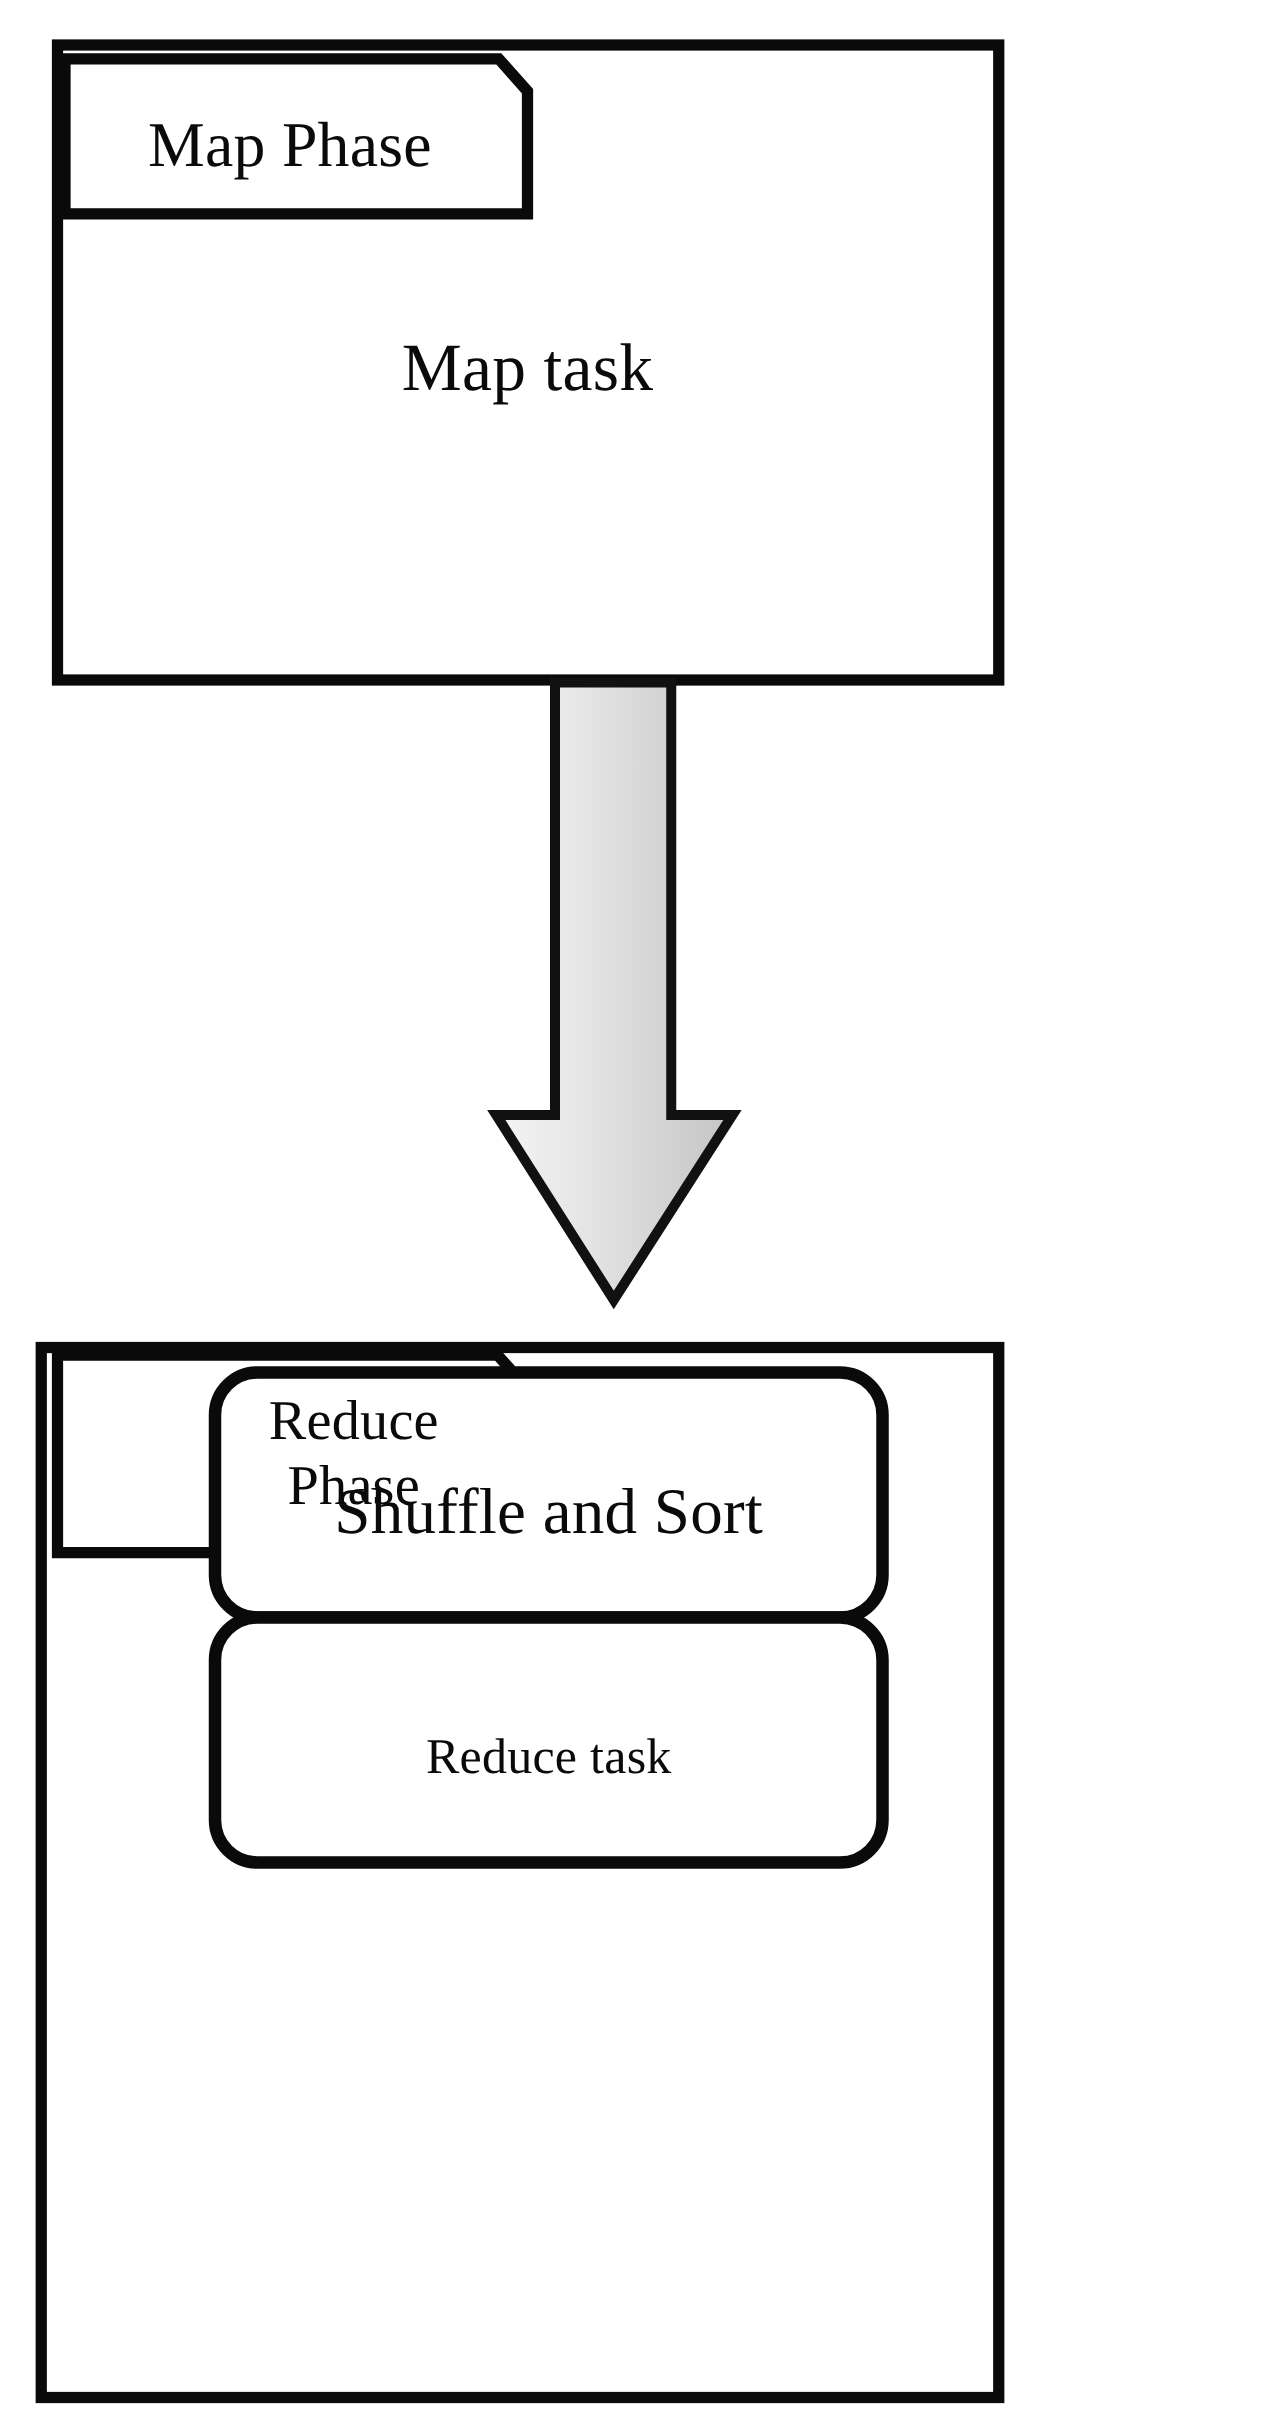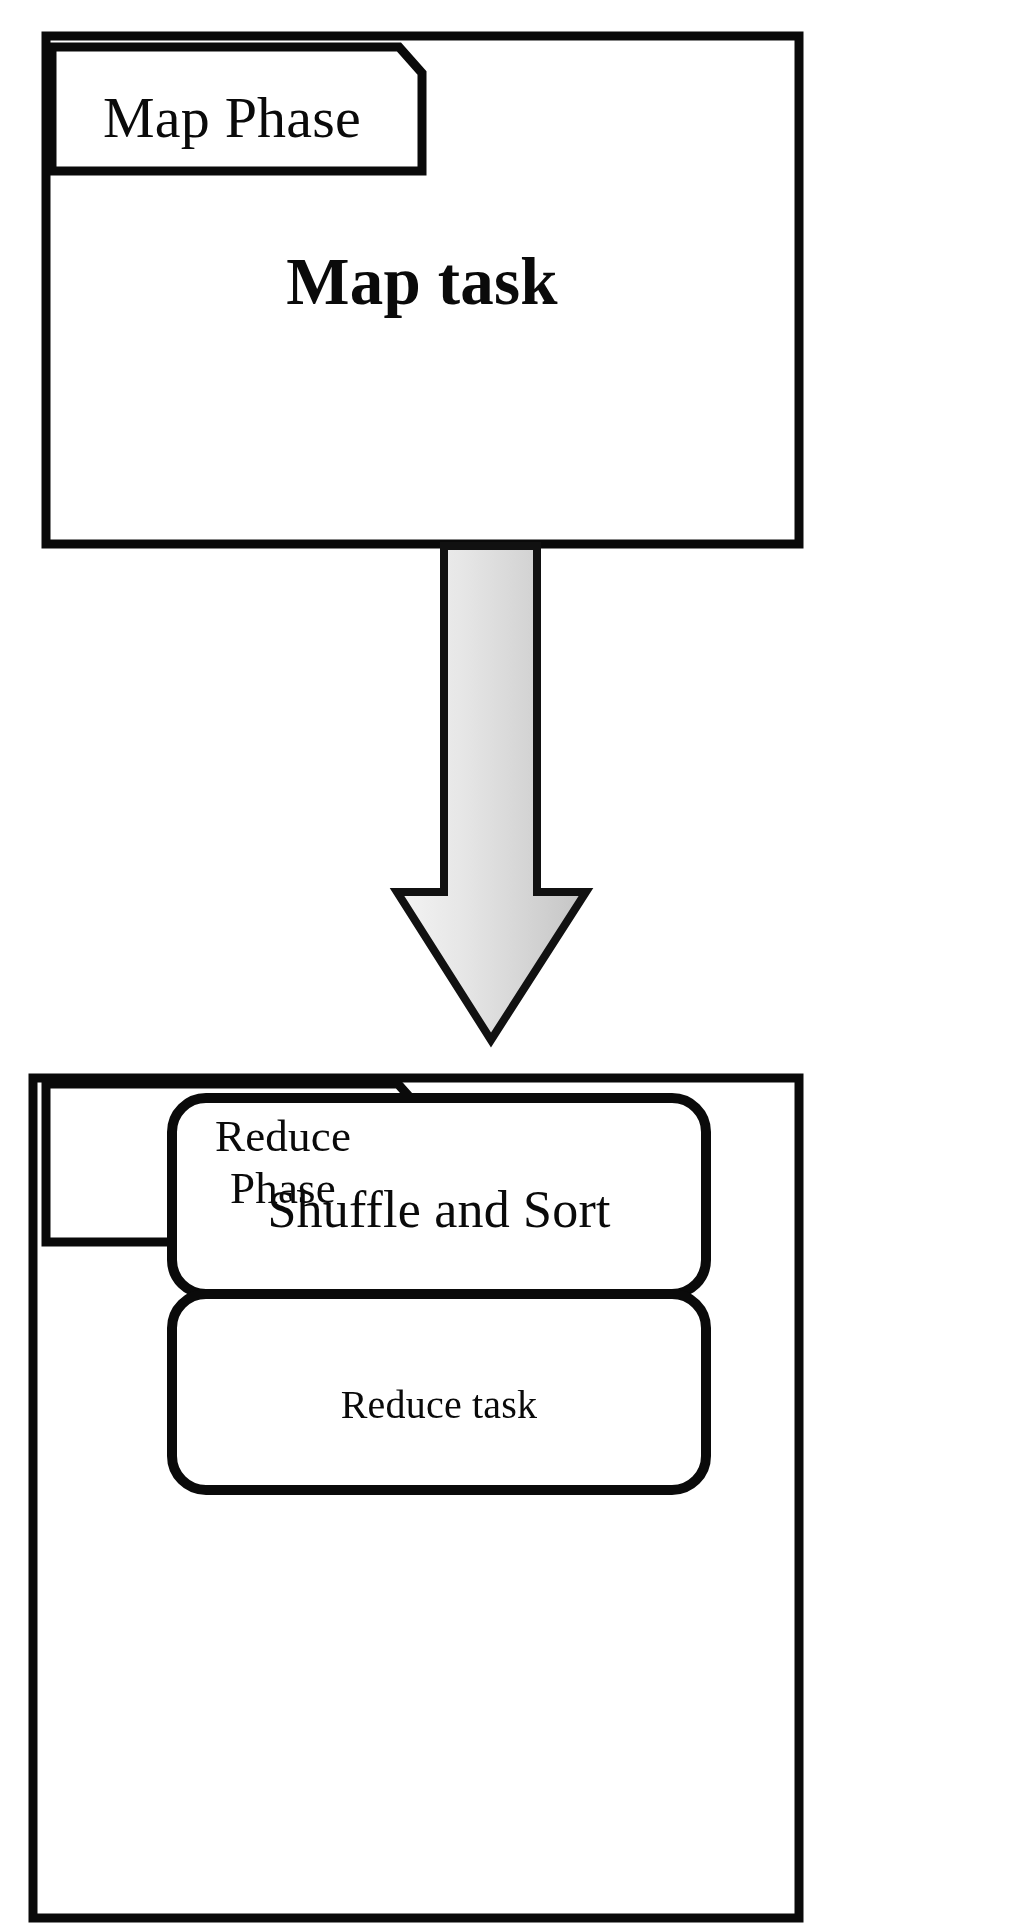--- a/index.html
+++ b/index.html
@@ -44,30 +44,29 @@
     line-height: 1.16;
     white-space: pre-line;
     letter-spacing: 0.2px;
   }
 
   #map-phase-label {
     left: 56px;
     top: 70px;
     width: 352px;
     height: 96px;
-    font-size: 58px;
+    font-size: 51px;
   }
 
   #map-task-label {
     left: 48px;
-    top: 232px;
+    top: 244px;
     width: 748px;
     height: 100px;
-    font-size: 67px;
-    font-weight: bold;
+    font-size: 54px;
   }
 
   #reduce-phase-label {
     left: 46px;
     top: 1086px;
     width: 474px;
     height: 152px;
     font-size: 45px;
   }
 

